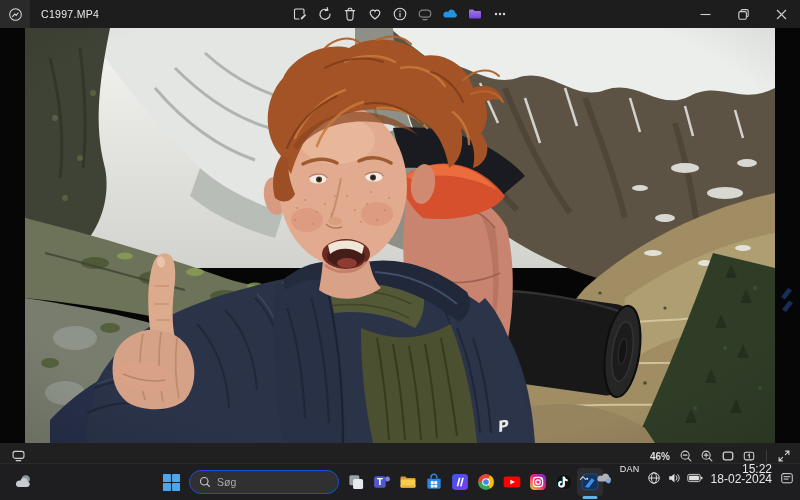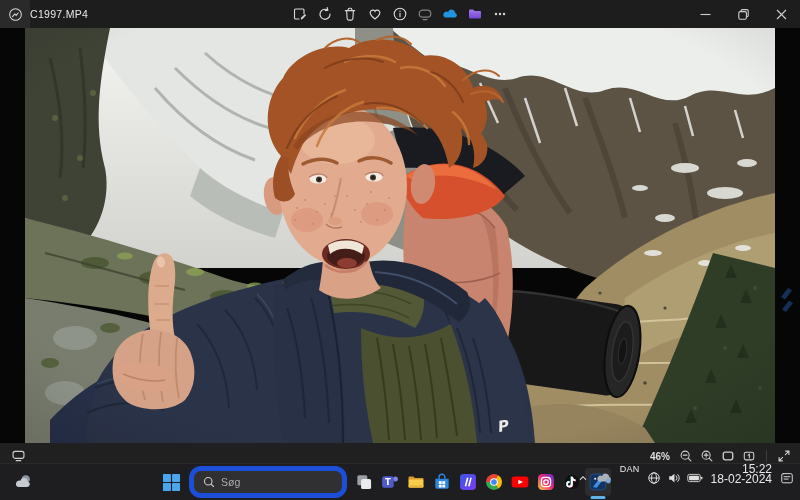--- a/index.html
+++ b/index.html
@@ -2,21 +2,21 @@
 <html><head>
 <meta charset="utf-8">
 <style>
   html,body{margin:0;padding:0;}
   body{width:800px;height:500px;position:relative;background:#000;overflow:hidden;
        font-family:"Liberation Sans",sans-serif;-webkit-font-smoothing:antialiased;}
   svg{display:block}
   
   .titlebar{position:absolute;top:0;left:0;right:0;height:28px;background:#1d1d1d;display:flex;align-items:center;z-index:5}
   .app-icon-btn{width:30px;height:28px;background:#2a2a2a;display:flex;align-items:center;justify-content:center}
-  .title-text{color:#e8e8e8;font-size:10.5px;letter-spacing:.3px}
+  .title-text{color:#e8e8e8;font-size:10.5px;margin-left:11px;letter-spacing:.3px}
   .tb-tools{position:absolute;left:288px;top:2px;height:24px;display:flex;align-items:center;gap:2px}
   .tool-btn{width:23px;height:23px;border-radius:4px;display:flex;align-items:center;justify-content:center}
   .win-controls{position:absolute;right:0;top:0;height:28px;display:flex}
   .win-btn{width:38px;height:28px;display:flex;align-items:center;justify-content:center}
   
   .stage{position:absolute;top:28px;left:0;width:800px;height:415px;background:#060606}
   .photo{position:absolute;left:25px;top:0}
   .watermark{position:absolute;right:4px;top:256px;opacity:.75}
   
   .appbar{position:absolute;top:443px;left:0;right:0;height:20px;background:#202020;display:flex;align-items:flex-end;z-index:5}
@@ -26,21 +26,21 @@
   .ab-div{width:1px;height:12px;background:#3d3d3d;margin:0 3px}
   .ab-btn{display:flex;align-items:center;justify-content:center}
   
   .taskbar{position:absolute;top:463px;left:0;right:0;height:37px;background:#1e1e20;border-top:1px solid #2a2a2c;box-sizing:border-box;z-index:5}
   .tb-left{position:absolute;left:10px;top:0;height:36px;display:flex;align-items:center}
   .tb-center{position:absolute;left:158px;top:0;height:36px;display:flex;align-items:center}
   .tb-btn{width:26px;height:28px;border-radius:4px;display:flex;align-items:center;justify-content:center;position:relative;flex:0 0 auto}
   .tb-btn.start{width:27px}
   .tb-btn.active{background:#2d2d30}
   .underline{position:absolute;bottom:-3px;left:50%;transform:translateX(-50%);width:15px;height:3px;border-radius:2px;background:#5fb3e8}
-  .search-pill{width:130px;height:22px;border-radius:12px;background:#303032;border:5px solid #1d4ed8;display:flex;align-items:center;gap:6px;padding:0 9px;margin:0 4px;flex:0 0 auto}
+  .search-pill{width:130px;height:22px;border-radius:12px;background:#303032;border:1px solid #1d4ed8;display:flex;align-items:center;gap:6px;padding:0 9px;margin:0 4px;flex:0 0 auto}
   .search-text{color:#ababab;font-size:10.5px}
   .tb-right{position:absolute;right:3px;top:0;height:36px;display:flex;align-items:flex-start}
   .tray-btn{height:28px;display:flex;align-items:center;justify-content:center;border-radius:4px;padding:0 3px}
   .lang{color:#e9e9e9;font-size:9px;letter-spacing:.3px;padding:0 4px}
   .clock{text-align:right;color:#e9e9e9;font-size:12px;line-height:10px;padding:0 5px}
 </style>
 </head>
 <body>
 
 <div class="titlebar">

